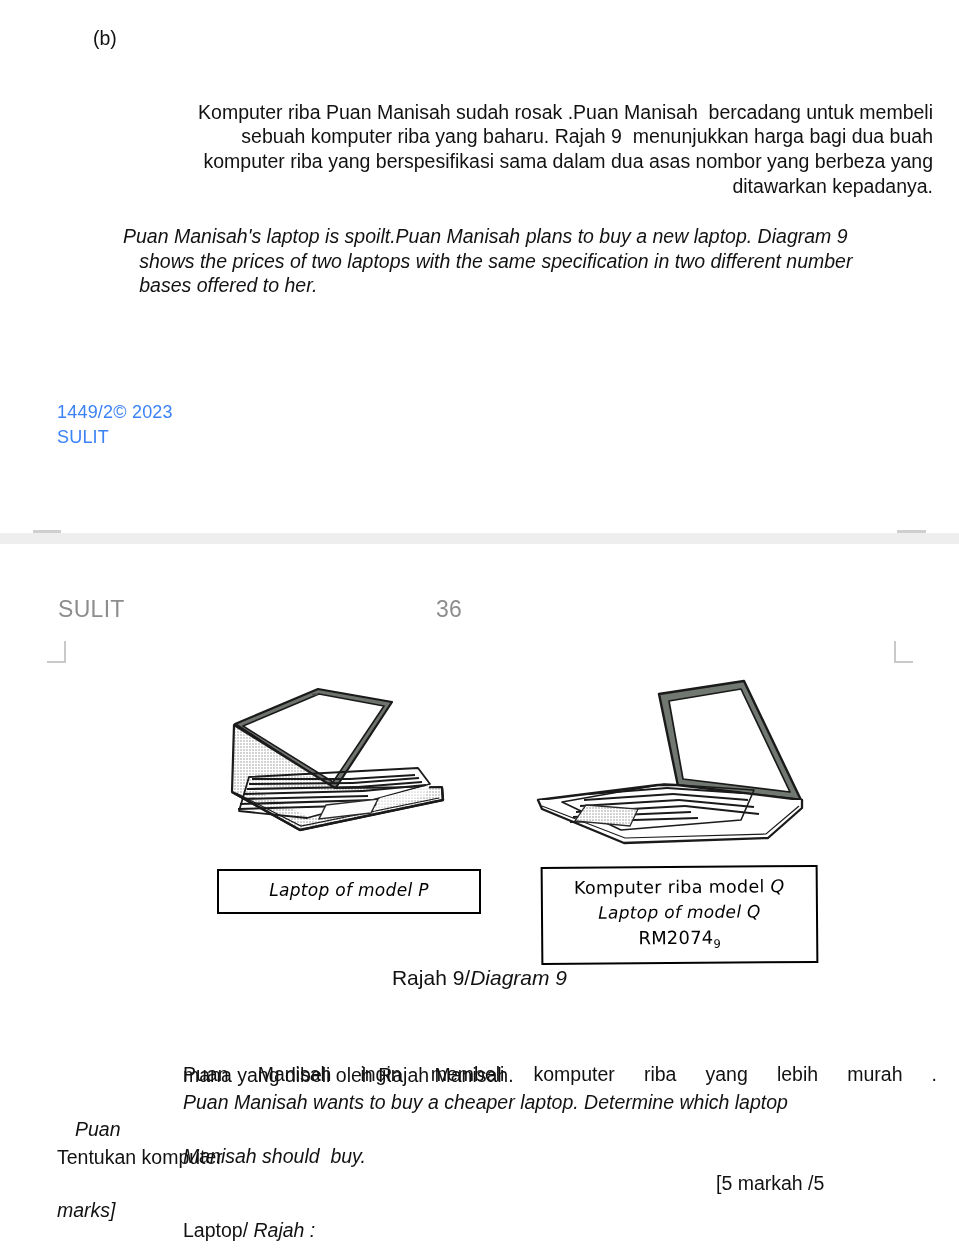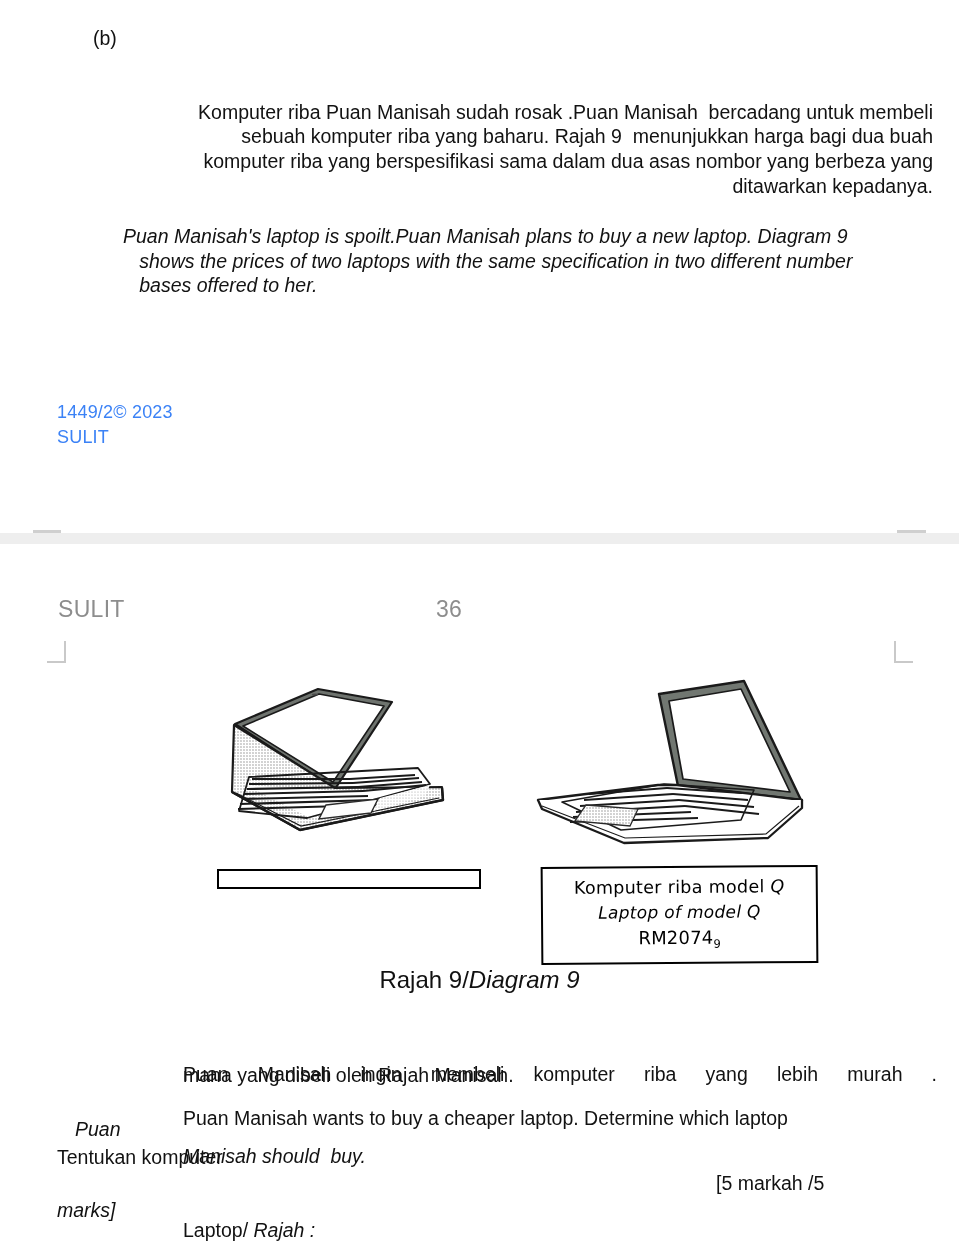--- a/index.html
+++ b/index.html
@@ -96,40 +96,40 @@
   }
   .lb-line.l2{font-style:italic;font-size:17px;}
   .lb-line.l3{font-size:18px;letter-spacing:.2px;}
   .lb-line sub{font-size:11.5px;vertical-align:baseline;position:relative;top:4px;}
   .lb-line .mdl{font-style:italic;}
 
   .caption{
     position:absolute;left:0;top:422px;width:959px;
     text-align:center;
     font-family:"Liberation Sans", sans-serif;
-    font-size:24px;color:#111;
+    font-size:21px;color:#111;
   }
 
   
   .q-wrap{position:absolute;left:0;top:462px;width:959px;}
   .q-line{
     font-family:"Liberation Sans", sans-serif;
     font-size:19.5px;line-height:27.5px;color:#121212;
     white-space:pre-wrap;
   }
   .ql1{position:absolute;left:57px;top:0;width:880px;}
   .ql1 .just{
     display:block;width:880px;
     text-align:justify;
     text-align-last:justify;
     text-indent:126px;
   }
   .ql1 .tail{display:block;}
   .ql2{position:absolute;left:183px;top:56px;}
-  .ql3{position:absolute;left:183px;top:99px;width:755px;}
+  .ql3{position:absolute;left:183px;top:83px;width:755px;font-style:italic;}
   .ql4{position:absolute;left:75px;top:110px;font-style:italic;}
   .ql5{position:absolute;left:183px;top:137px;font-style:italic;}
   .ql6{position:absolute;left:716px;top:164px;}
   .ql7{position:absolute;left:57px;top:191px;font-style:italic;}
   .ql8{position:absolute;left:183px;top:211px;}
 </style>
 </head>
 <body>
 
 <div class="page">
@@ -254,20 +254,21 @@
             <path d="M159,128 L233,136"></path>
           </g>
 
           <path d="M138,106 L228,112 L215,142 L95,152 L36,124 Z" fill="none" stroke="#1a1a1a" stroke-width="1.6" stroke-linejoin="round"></path>
 
           <path d="M60,127 L112,131 L104,148 L49,143 Z" fill="url(#gp)" stroke="#2a2a2a" stroke-width="1.3"></path>
         </svg>
       </div>
 
       <div class="labelbox lb-left">
+        <div class="lb-line l2"><span>Laptop of model </span><span>P</span></div>
       </div>
 
       <div class="labelbox lb-right">
         <div class="lb-line l1"><span>Komputer riba model </span><span class="mdl">Q</span></div>
         <div class="lb-line l2"><span>Laptop of model </span><span>Q</span></div>
         <div class="lb-line l3"><span>RM2074</span><sub>9</sub></div>
       </div>
 
       <div class="caption"><span>Rajah 9/</span><span class="it">Diagram 9</span></div>
     </div>

